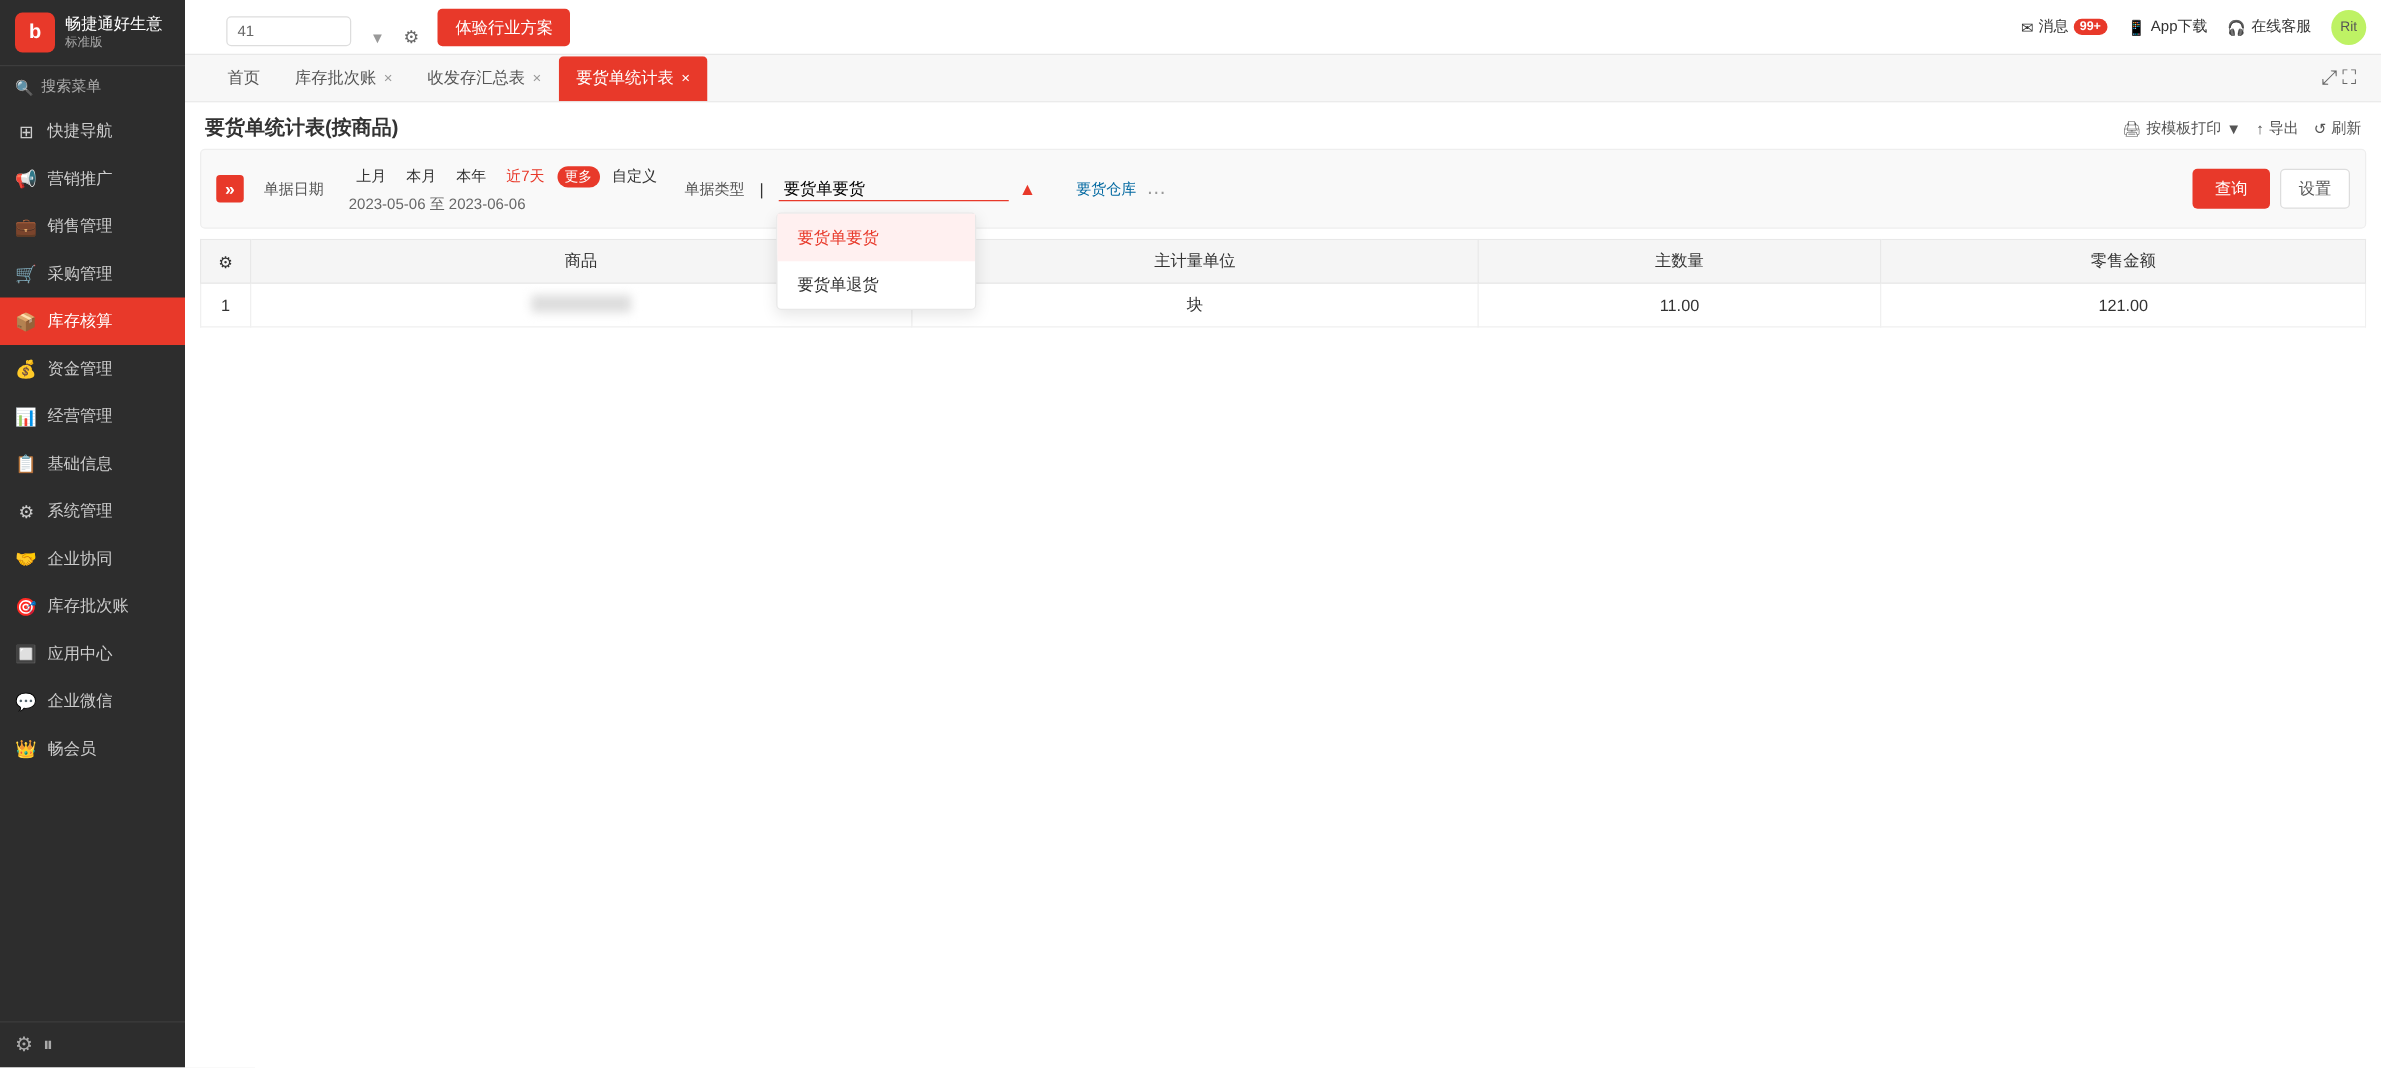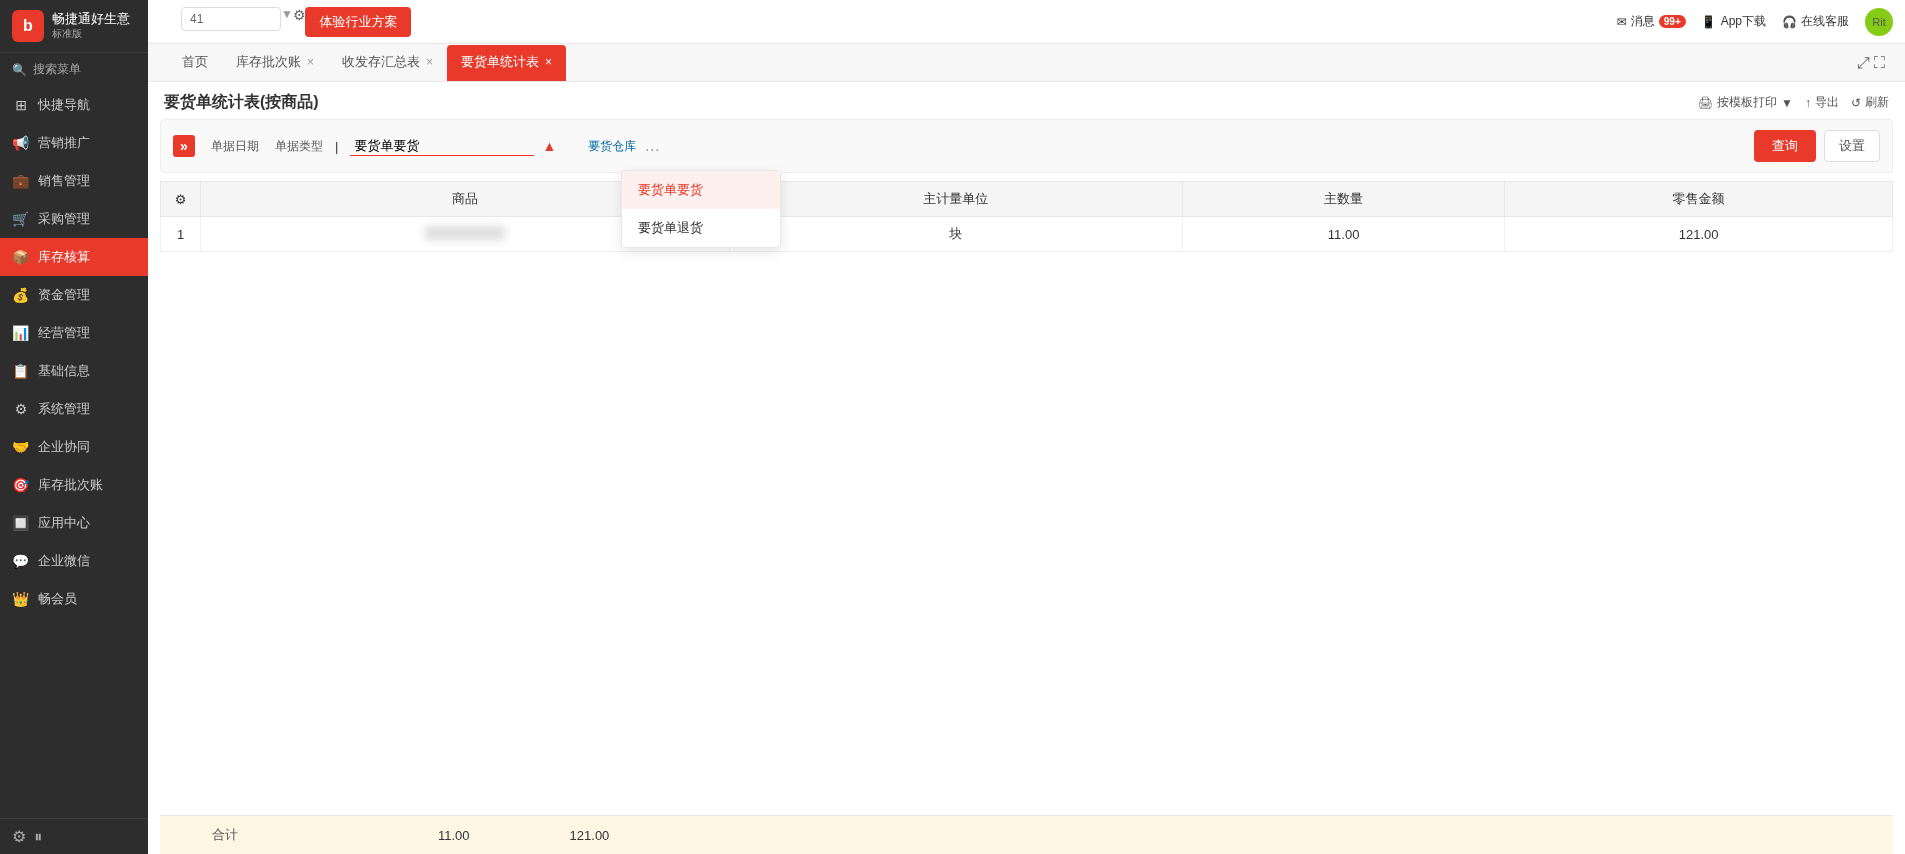--- a/index.html
+++ b/index.html
@@ -75,21 +75,21 @@
       height: 44px;
       background: #fff;
       border-bottom: 1px solid #e8e8e8;
       display: flex;
       align-items: center;
       padding: 0 12px;
       justify-content: space-between;
       flex-shrink: 0;
     }
     .header-left {
-      display: flex; align-items: flex-start; gap: 0; padding-left: 21px;
+      display: flex; align-items: flex-end; gap: 15px; padding-left: 21px;
     }
     .header-search-box {
       border: 1px solid #ddd;
       border-radius: 4px;
       padding: 4px 8px;
       font-size: 12px;
       color: #666;
       width: 100px;
       display: flex; align-items: center;
     }
@@ -425,21 +425,21 @@
         <span class="badge">99+</span>
       </div>
       <div class="header-app">
         <span>📱</span>
         <span>App下载</span>
       </div>
       <div class="header-service">
         <span>🎧</span>
         <span>在线客服</span>
       </div>
-      <div class="header-avatar" style="background:#84cc16;display:flex;align-items:center;justify-content:center;font-size:11px;color:#555;">
+      <div class="header-avatar" style="background:#bef264;display:flex;align-items:center;justify-content:center;font-size:11px;color:#555;">
         <span>Rit</span>
       </div>
     </div>
   </div>
 
   <div class="tabs-bar">
     <div class="tab">
       <span>首页</span>
     </div>
     <div class="tab">
@@ -479,20 +479,31 @@
           <span>刷新</span>
         </div>
       </div>
     </div>
 
     <div class="filter-bar">
       <div class="filter-expand-btn">»</div>
 
       <div class="filter-group">
         <span class="filter-label">单据日期</span>
+        <div class="filter-date-wrap">
+          <div style="display:flex;align-items:center;gap:4px;">
+            <span class="date-btn">上月</span>
+            <span class="date-btn">本月</span>
+            <span class="date-btn">本年</span>
+            <span class="date-btn active">近7天</span>
+            <span class="date-badge">更多</span>
+            <span class="date-custom">自定义</span>
+          </div>
+          <div class="date-range">2023-05-06 至 2023-06-06</div>
+        </div>
       </div>
 
       <div class="filter-type-group">
         <span class="filter-type-label">单据类型</span>
         <span style="color:#333;font-size:13px;margin:0 4px;">|</span>
         <input class="filter-type-input" type="text" value="要货单要货" style="">
         <span class="filter-type-arrow">▲</span>
       </div>
 
       <div class="filter-warehouse-group">
@@ -531,22 +542,15 @@
               <span class="blurred"></span>
             </td>
             <td>块</td>
             <td>11.00</td>
             <td>121.00</td>
           </tr>
         </tbody>
       </table>
     </div>
 
-    <div class="table-footer">
-      <span class="footer-label">合计</span>
-      <div class="footer-values">
-        <span class="footer-val">11.00</span>
-        <span class="footer-val">121.00</span>
-      </div>
-    </div>
 
   </div>
 </div>
 
 </body></html>

